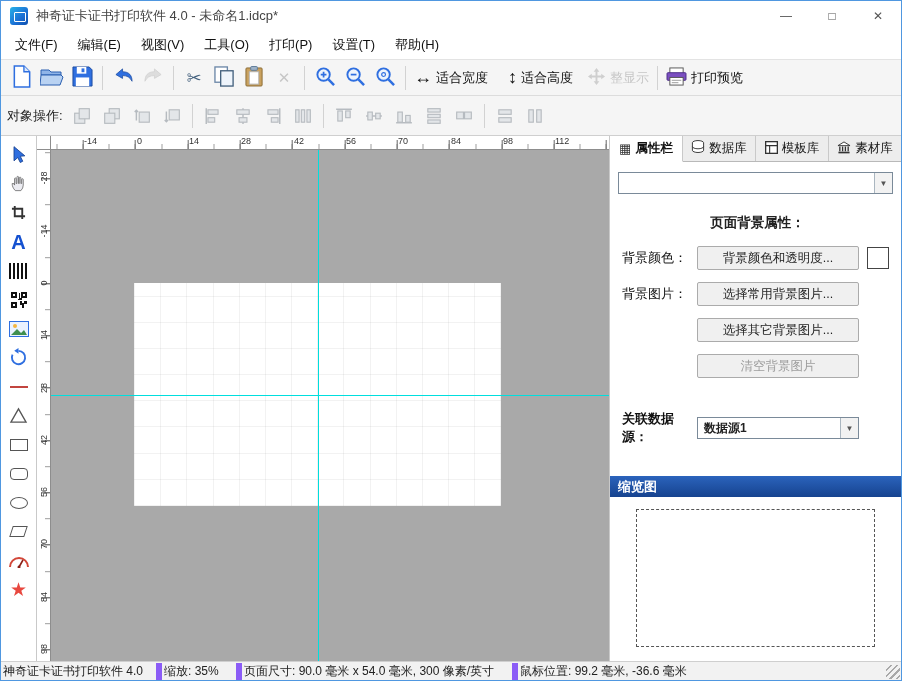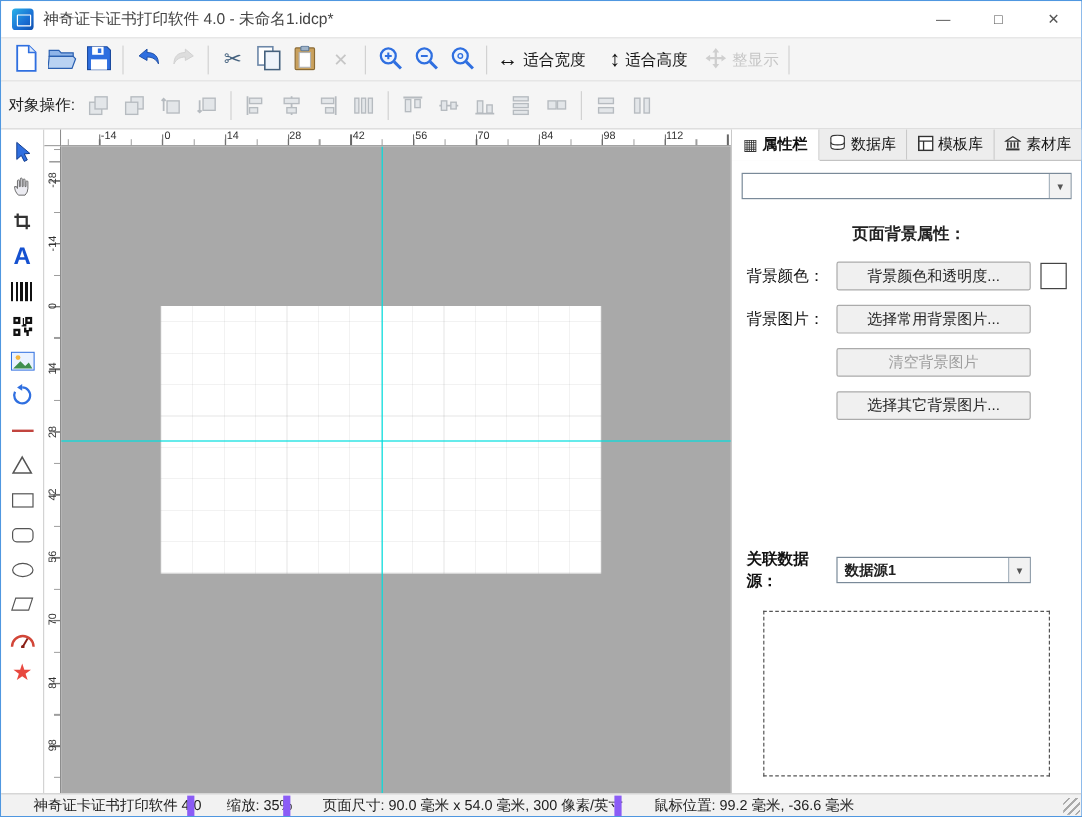--- a/index.html
+++ b/index.html
@@ -86,21 +86,21 @@
   .swatch { width:22px; height:22px; background:#fff; border:1px solid #444; margin-left:8px; }
   .dsel { width:162px; height:22px; border:1px solid #7a8a99; background:#fff; display:flex; align-items:center; }
   .dsel .cval { flex:1; padding:0 6px; font-size:12px; }
   .dsel .carrow { width:18px; height:100%; border-left:1px solid #aab6c0; background:#f2f2f2; display:flex; align-items:center; justify-content:center; font-size:8px; color:#555; }
   .thumb-header { margin:14px -8px 12px -8px; height:21px; background:linear-gradient(#2b63bc,#16438f); color:#fff; font-weight:bold; font-size:13px; display:flex; align-items:center; padding-left:8px; flex:0 0 auto; }
   .thumb-box { margin:0 18px; height:138px; background:#fff; border:1px dashed #555; flex:0 0 auto; }
   .spacer { flex:1; }
 
   
   .statusbar { height:19px; background:#f2f2f2; border-top:1px solid #cfcfcf; display:flex; align-items:center; font-size:12px; color:#222; flex:0 0 auto; position:relative; }
-  .seg { padding:0 27px; white-space:nowrap; }
+  .seg { padding:0 2px; white-space:nowrap; }
   .seg + .seg { border-left:6px solid #8b5cf6; }
   .seg.s1 { width:155px; }
   .seg.s2 { width:80px; }
   .seg.s3 { width:276px; }
   .grip { position:absolute; right:1px; bottom:1px; width:14px; height:14px;
     background:repeating-linear-gradient(135deg, transparent 0 3px, #a9a9a9 3px 4.5px); }
 </style>
 </head>
 <body>
 
@@ -109,20 +109,29 @@
   <div class="titlebar">
     <div class="app-icon"></div>
     <div class="title">神奇证卡证书打印软件 4.0 - 未命名1.idcp*</div>
     <div class="win-controls">
       <div class="wbtn">—</div>
       <div class="wbtn">□</div>
       <div class="wbtn">✕</div>
     </div>
   </div>
 
+  <div class="menubar">
+    <span class="menu-item">文件(F)</span>
+    <span class="menu-item">编辑(E)</span>
+    <span class="menu-item">视图(V)</span>
+    <span class="menu-item">工具(O)</span>
+    <span class="menu-item">打印(P)</span>
+    <span class="menu-item">设置(T)</span>
+    <span class="menu-item">帮助(H)</span>
+  </div>
 
   <div class="toolbar1">
     <div class="tbtn">
         <span><svg width="20" height="23" viewBox="0 0 20 24">
             <path d="M2 1 h10 l6 6 v16 h-16 z" fill="#fff" stroke="#2f6fe0" stroke-width="1.6"></path>
             <path d="M12 1 v6 h6" fill="#dce9fb" stroke="#2f6fe0" stroke-width="1.4"></path>
           </svg></span>
       </div>
     <div class="tbtn">
         <span><svg width="24" height="20" viewBox="0 0 24 20">
@@ -201,20 +210,29 @@
       <span>适合高度</span>
     </div>
     <div class="tbtn labeled disabled" style="margin-left:8px;">
       <span><svg width="19" height="19" viewBox="0 0 20 20">
             <path d="M10 1 L13 5 H7 Z M10 19 L7 15 h6 Z M1 10 L5 7 v6 Z M19 10 L15 13 v-6 Z" fill="#aab2ba"></path>
             <path d="M10 4 v12 M4 10 h12" stroke="#aab2ba" stroke-width="2" fill="none"></path>
           </svg></span>
       <span style="color:#9aa2ab;">整显示</span>
     </div>
     <div class="tsep"></div>
+    <div class="tbtn labeled">
+      <span><svg width="21" height="19" viewBox="0 0 22 20">
+            <rect x="4" y="1" width="14" height="6" fill="#fff" stroke="#555"></rect>
+            <rect x="1" y="6" width="20" height="8" rx="1" fill="#7a4fc0" stroke="#4a2a86"></rect>
+            <rect x="4" y="11" width="14" height="8" fill="#fff" stroke="#555"></rect>
+            <path d="M6 14 h10 M6 16.5 h7" stroke="#999" fill="none"></path>
+          </svg></span>
+      <span>打印预览</span>
+    </div>
   </div>
 
   <div class="toolbar2">
     <span class="obj-label">对象操作:</span>
     <div class="obtn">
         <svg class="oi" viewBox="0 0 16 16">
           <rect x="1.5" y="5.5" width="9" height="9" fill="#fff"></rect>
           <rect x="5.5" y="1.5" width="9" height="9"></rect>
         </svg>
       </div>
@@ -467,37 +485,38 @@
           <button class="pbtn">背景颜色和透明度...</button>
           <span class="swatch"></span>
         </div>
 
         <div class="prow">
           <span class="plabel">背景图片：</span>
           <button class="pbtn">选择常用背景图片...</button>
         </div>
 
         <div class="prow">
+          <button class="pbtn indent">选择其它背景图片...</button>
+        </div>
+
+        <div class="prow">
           <button class="pbtn indent disabled">清空背景图片</button>
-        </div>
-
-        <div class="prow">
-          <button class="pbtn indent">选择其它背景图片...</button>
         </div>
 
         <div class="spacer"></div>
 
         <div class="prow" style="margin-bottom:16px;font-weight:bold;">
           <span class="plabel">关联数据源：</span>
           <div class="dsel">
             <span class="cval">数据源1</span>
             <span class="carrow">▼</span>
           </div>
         </div>
 
+        <div class="thumb-header">缩览图</div>
         <div class="thumb-box"></div>
       </div>
     </div>
   </div>
 
   <div class="statusbar">
     <span class="seg s1">神奇证卡证书打印软件 4.0</span>
     <span class="seg s2">缩放: 35%</span>
     <span class="seg s3">页面尺寸: 90.0 毫米 x 54.0 毫米, 300 像素/英寸</span>
     <span class="seg">鼠标位置: 99.2 毫米, -36.6 毫米</span>

